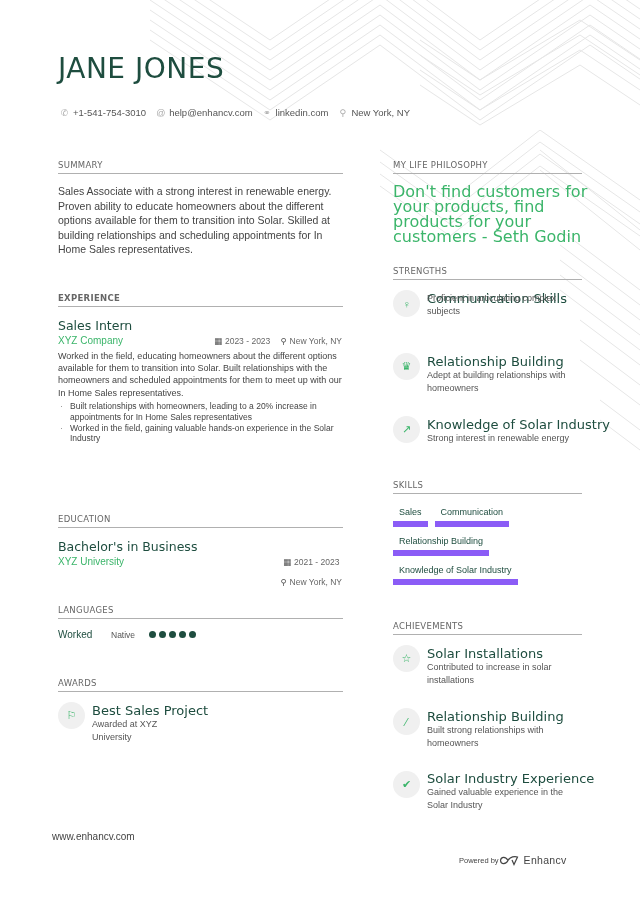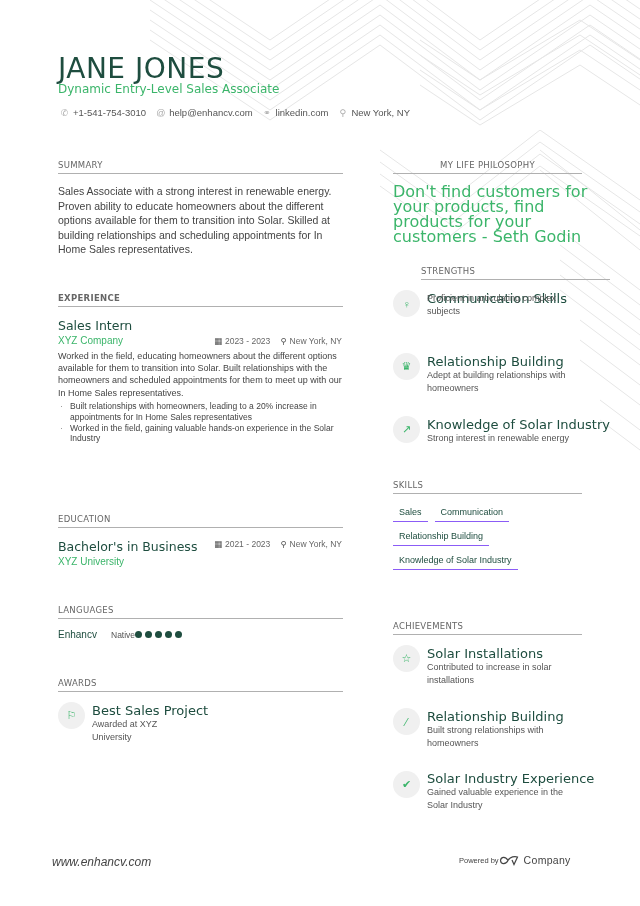--- a/index.html
+++ b/index.html
@@ -31,36 +31,36 @@
   .exp-desc { position: absolute; left: 58px; top: 350px; width: 290px; font-size: 9px; line-height: 12.2px; color: #444; }
   .bullets { position: absolute; left: 58px; top: 401px; width: 290px; font-size: 8.5px; line-height: 10.8px; color: #444; list-style: none; }
   .bullets li { position: relative; padding-left: 12px; }
   .bullets li::before { content: "·"; position: absolute; left: 2px; color: #888; }
 
   .degree { position: absolute; left: 58px; top: 539px; font-size: 12.5px; color: #1e4d3f; font-family: "DejaVu Sans", sans-serif; }
   .school { position: absolute; left: 58px; top: 556px; font-size: 10px; color: #3bb56a; }
 
   .lang-row { position: absolute; left: 58px; top: 629px; display: flex; align-items: center; font-size: 10px; }
   .lang-name { color: #1e4d3f; width: 53px; }
-  .lang-level { color: #555; font-size: 8.5px; width: 24px; }
+  .lang-level { color: #555; font-size: 8.5px; width: 38px; }
   .dots { display: flex; gap: 3px; }
   .dot { width: 7px; height: 7px; border-radius: 50%; background: #1e4d3f; }
 
   .icon-circle { position: absolute; width: 27px; height: 27px; border-radius: 50%; background: #f0f0f0; display: flex; align-items: center; justify-content: center; color: #3bb56a; font-size: 11px; }
 
   .item-title { position: absolute; font-size: 13px; color: #1e4d3f; font-family: "DejaVu Sans", sans-serif; }
   .item-desc { position: absolute; font-size: 9px; line-height: 12.5px; color: #555; }
 
   .quote { position: absolute; left: 393px; top: 184px; width: 200px; font-size: 16px; line-height: 15px; color: #3bb56a; font-family: "DejaVu Sans", sans-serif; }
 
   .skills { position: absolute; left: 393px; top: 507px; width: 200px; }
   .skill-row { display: flex; gap: 7px; margin-bottom: 9px; }
-  .skill { font-size: 9px; color: #1e4d3f; padding: 0 6px 4px 6px; border-bottom: 1px solid #8b5cf6; }
-
-  .footer-url { position: absolute; left: 52px; top: 855px; font-size: 12px; color: #444; font-style: italic; }
+  .skill { font-size: 9px; color: #1e4d3f; padding: 0 6px 4px 6px; border-bottom: 6px solid #8b5cf6; }
+
+  .footer-url { position: absolute; left: 52px; top: 831px; font-size: 10px; color: #444; }
   .powered { position: absolute; left: 459px; top: 854px; font-size: 7.5px; color: #444; display: flex; align-items: center; }
   .brand { display: flex; align-items: center; gap: 5px; font-size: 10.5px; color: #444; letter-spacing: 0.3px; }
 </style>
 </head>
 <body>
 
 <svg class="bg-pattern" viewBox="0 0 640 906" xmlns="http://www.w3.org/2000/svg">
   <defs>
     <clipPath id="c1">
         <rect x="150" y="0" width="490" height="130"></rect>
@@ -100,21 +100,20 @@
     <path d="M600 400 L640 430"></path>
     <path d="M600 420 L640 450"></path>
     <path d="M540 150 L640 230"></path>
     <path d="M540 170 L640 250"></path>
   </g>
 </svg>
 
 <div class="page">
 
   <div class="name">JANE JONES</div>
-  <div class="title">Dynamic Entry-Level Sales Associate</div>
   <div class="contacts">
     <div class="contact">
       <span class="ic">✆</span>
       <span>+1-541-754-3010</span>
     </div>
     <div class="contact">
       <span class="ic">@</span>
       <span>help@enhancv.com</span>
     </div>
     <div class="contact">
@@ -140,49 +139,49 @@
     </div>
     <div class="exp-desc">Worked in the field, educating homeowners about the different options available for them to transition into Solar. Built relationships with the homeowners and scheduled appointments for them to meet up with our In Home Sales representatives.</div>
     <ul class="bullets">
       <li>Built relationships with homeowners, leading to a 20% increase in appointments for In Home Sales representatives</li>
       <li>Worked in the field, gaining valuable hands-on experience in the Solar Industry</li>
     </ul>
 
     <div class="sec-h" style="top:514px;">EDUCATION</div>
     <div class="degree">Bachelor's in Business</div>
     <div class="school">XYZ University</div>
-    <div class="meta" style="top:539px;">
+    <div class="meta" style="top:557px;flex-direction:column;">
       <span><span class="i">▦</span><span>2021 - 2023</span></span>
       <span><span class="i">⚲</span><span>New York, NY</span></span>
     </div>
 
     <div class="sec-h" style="top:605px;">LANGUAGES</div>
     <div class="lang-row">
-      <span class="lang-name">Enhancv</span>
+      <span class="lang-name">Worked</span>
       <span class="lang-level">Native</span>
       <span class="dots">
         <span class="dot"></span>
         <span class="dot"></span>
         <span class="dot"></span>
         <span class="dot"></span>
         <span class="dot"></span>
       </span>
     </div>
 
     <div class="sec-h" style="top:678px;">AWARDS</div>
     <div class="icon-circle" style="left:58px; top:702px;">⚐</div>
     <div class="item-title" style="left:92px; top:703px;">Best Sales Project</div>
     <div class="item-desc" style="left:92px; top:718px; width:90px;">Awarded at XYZ University</div>
   </div>
 
   <div class="right-col">
-    <div class="sec-h" style="top:160px;text-align:center;">MY LIFE PHILOSOPHY</div>
+    <div class="sec-h" style="top:160px;">MY LIFE PHILOSOPHY</div>
     <div class="quote">Don't find customers for your products, find products for your customers - Seth Godin</div>
 
-    <div class="sec-h" style="top:266px;margin-left:28px;">STRENGTHS</div>
+    <div class="sec-h" style="top:266px;">STRENGTHS</div>
 
     <div class="icon-circle" style="left:393px; top:290px;">♀</div>
     <div class="item-title" style="left:427px; top:291px;">Communication Skills</div>
     <div class="item-desc" style="left:427px; top:292px; width:160px;">Proficient in articulating complex subjects</div>
 
     <div class="icon-circle" style="left:393px; top:353px;">♛</div>
     <div class="item-title" style="left:427px; top:354px;">Relationship Building</div>
     <div class="item-desc" style="left:427px; top:369px; width:160px;">Adept at building relationships with homeowners</div>
 
     <div class="icon-circle" style="left:393px; top:416px;">↗</div>
@@ -218,16 +217,16 @@
     <div class="item-desc" style="left:427px; top:786px; width:150px;">Gained valuable experience in the Solar Industry</div>
   </div>
 
   <div class="footer-url">www.enhancv.com</div>
   <div class="powered">
     <span>Powered by</span>
     <span class="brand">
       <svg width="20" height="11" viewBox="0 0 20 11">
         <path d="M9 5.5 C7 1.5 2 1 1.5 5.5 C2 10 7 9.5 9 5.5 C11 1.5 16 1 18.5 2 L15 9.5 L13 5" fill="none" stroke="#444" stroke-width="1.2"></path>
       </svg>
-      <span>Company</span>
+      <span>Enhancv</span>
     </span>
   </div>
 </div>
 
 </body></html>

